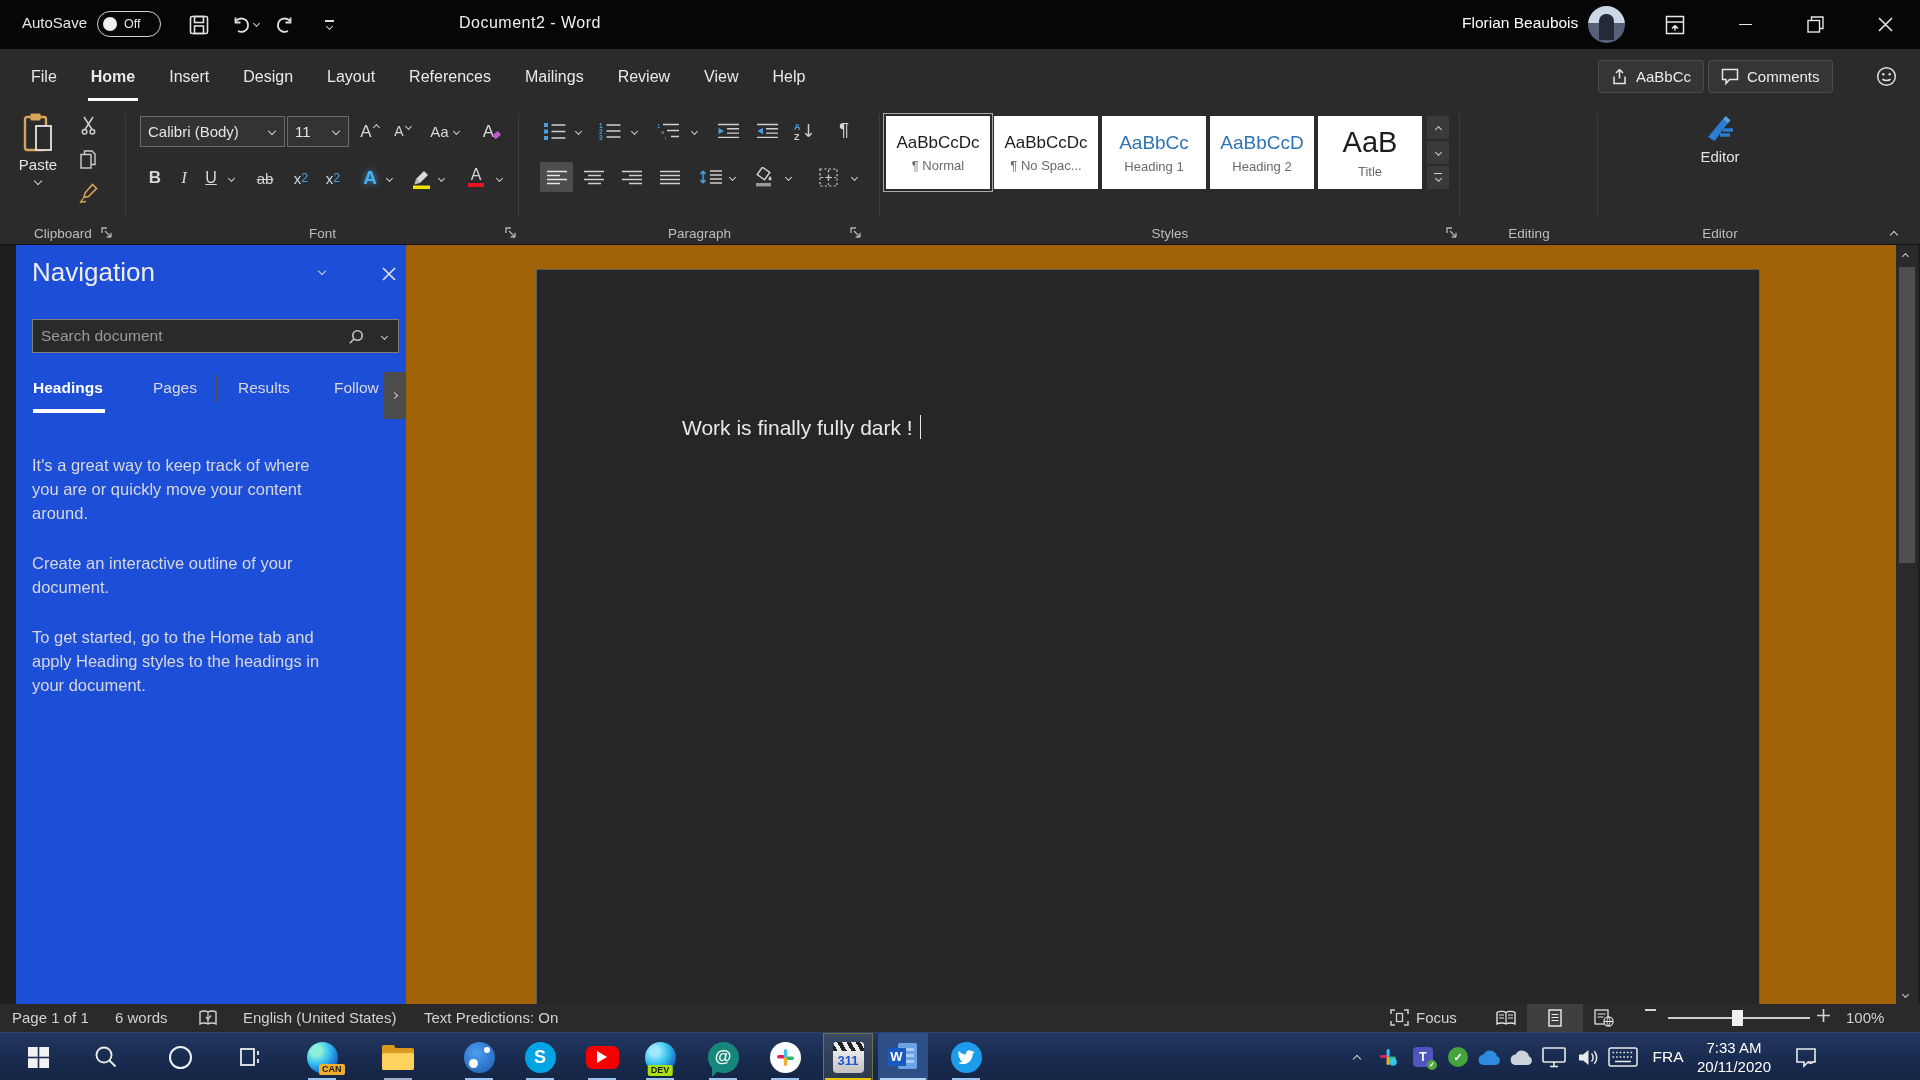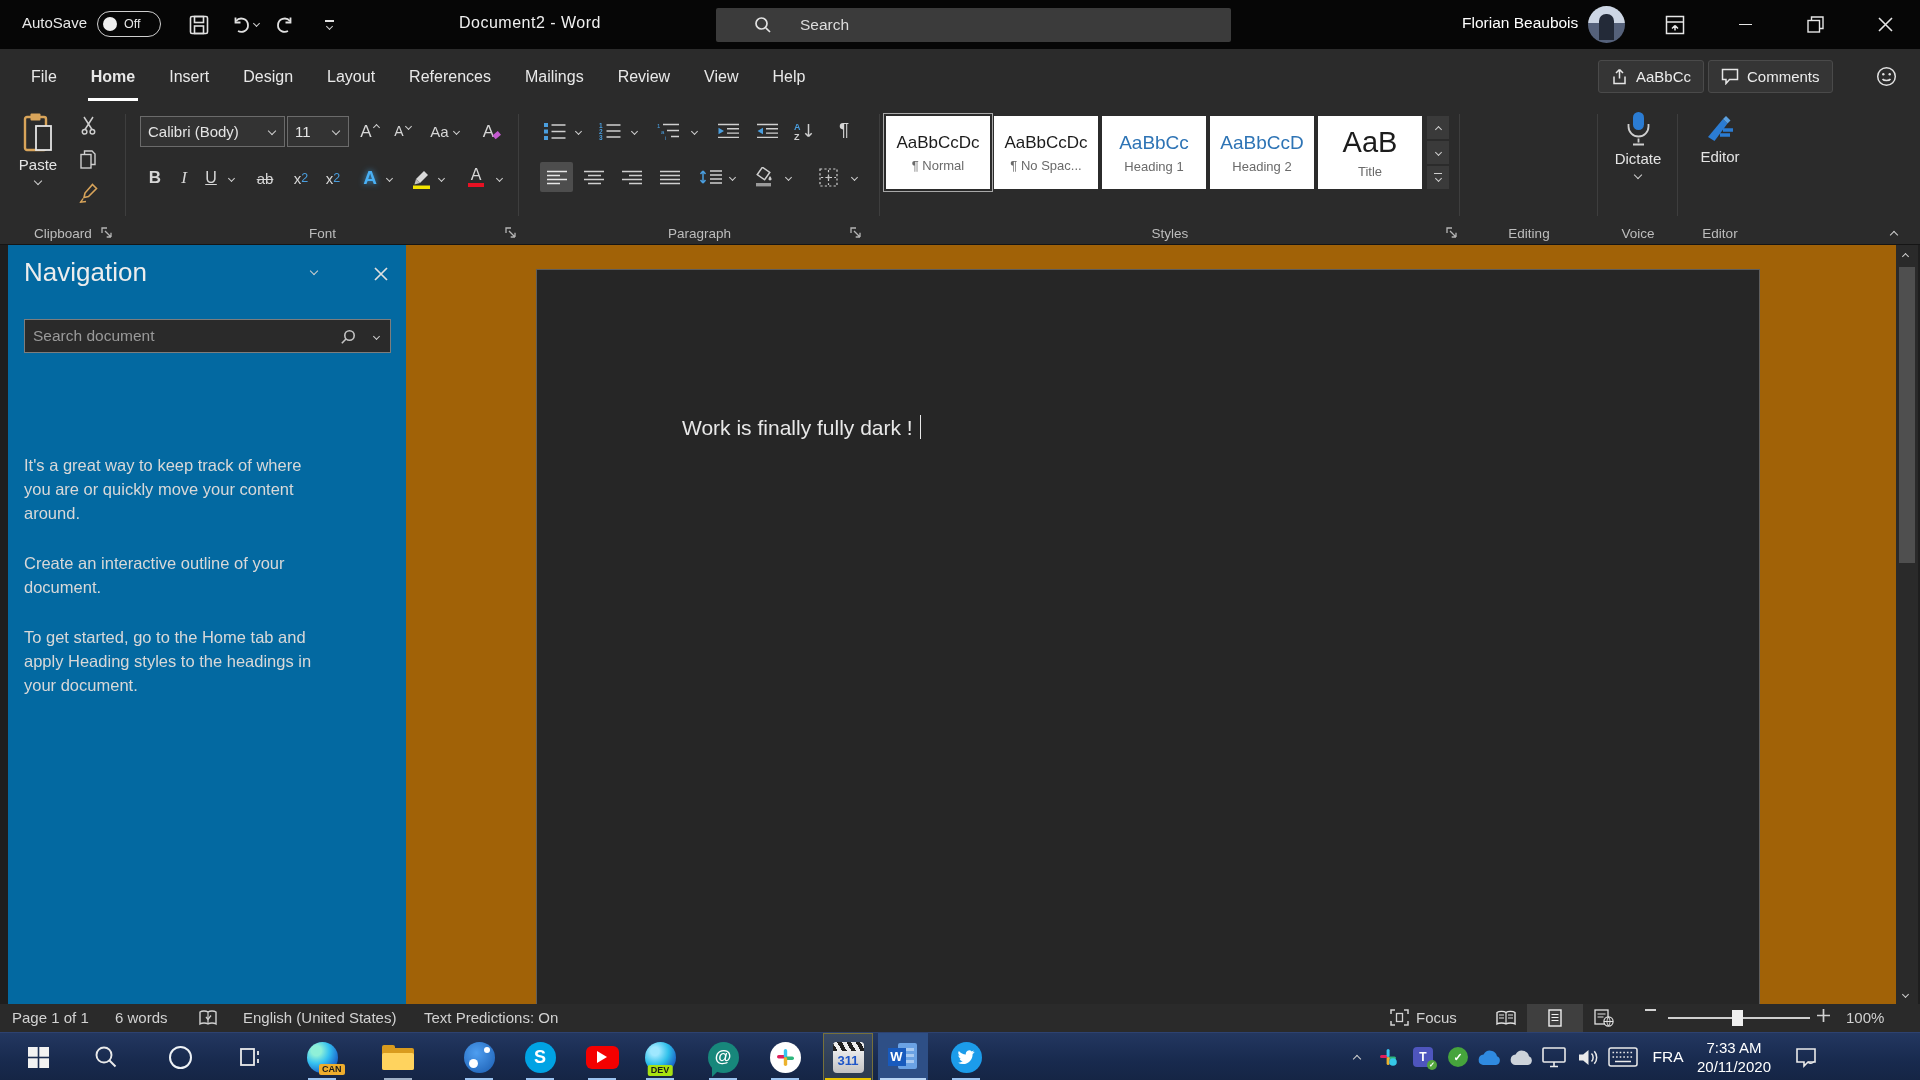--- a/index.html
+++ b/index.html
@@ -56,21 +56,21 @@
 .scard{position:absolute;top:12px;width:104px;height:73px;background:#fff;display:flex;flex-direction:column;align-items:center;justify-content:center;gap:5px;overflow:hidden}
 .scard .sprev{font-size:17px;color:#1c1c1c;white-space:nowrap}
 .scard .snm{font-size:13px;color:#6a6a6a;white-space:nowrap}
 .scard.hstyle .sprev{color:#2e74b5;font-size:19px}
 .scard.tstyle .sprev{font-size:29px;font-weight:500}
 .scard.selected{outline:1.5px solid #a8a8a8;outline-offset:2px}
 .garr{position:absolute;left:1427px;width:22px;height:23px;background:#3a3a3a;display:flex;align-items:center;justify-content:center}
 
 
 .workarea{position:absolute;left:0;top:245px;width:1920px;height:759px;background:#1e1e1e}
-.navpane{position:absolute;left:8px;top:0;width:405px;height:759px;background:#0369a1;border-right:1px solid #f97316}
+.navpane{position:absolute;left:16px;top:0;width:405px;height:759px;background:#1d4ed8;border-right:1px solid #f97316}
 .nav-title{position:absolute;left:16px;top:12px;font-size:26px;color:#ededed}
 .nav-close{position:absolute;left:360px;top:16px;width:26px;height:26px;display:flex;align-items:center;justify-content:center}
 .nav-caret{position:absolute;left:302px;top:22px}
 .nav-search{position:absolute;left:16px;top:74px;width:367px;height:34px;background:#2a2a2a;border:1px solid #7d7d7d}
 .nav-search input{width:100%;height:100%;background:transparent;border:none;outline:none;color:#d6d6d6;font-size:15.5px;padding:0 60px 0 8px;font-family:"Liberation Sans",sans-serif}
 .nav-search input::placeholder{color:#9a9a9a}
 .nav-tabs{position:absolute;left:0;top:128px;width:405px;height:48px;font-size:15.5px;color:#d9d9d9}
 .ntab{position:absolute;top:6px}
 .ntab.active{font-weight:bold;color:#fff}
 .ntab.active::after{content:"";position:absolute;left:0;right:-2px;top:30px;height:3.5px;background:#fff}
@@ -156,27 +156,20 @@
         </svg>
     </div>
     <div class="qat" style="left:316px">
       <div style="display:flex;flex-direction:column;align-items:center;gap:1px">
           <div style="width:9px;height:1.6px;background:#e0e0e0"></div>
           <i class="chev sm"></i>
         </div>
     </div>
     <span class="doc-title">Document2 - Word</span>
 
-    <div class="tb-search">
-      <svg width="18" height="18" viewBox="0 0 18 18">
-          <circle cx="7.5" cy="7.5" r="5.5" fill="none" stroke="#e3e3e3" stroke-width="1.7"></circle>
-          <path d="M11.8 11.8 L16 16" stroke="#e3e3e3" stroke-width="1.7"></path>
-        </svg>
-      <input type="text" placeholder="Search" style="">
-    </div>
 
     <span class="username">Florian Beaubois</span>
     <div class="avatar"></div>
     <div class="winbtn" style="left:1646px">
       <svg width="20" height="20">
           <rect x="1.5" y="1.5" width="17" height="17" fill="none" stroke="#e6e6e6" stroke-width="1.5"></rect>
           <path d="M1.5 7h17" stroke="#e6e6e6" stroke-width="1.5"></path>
           <path d="M10 15.5v-5M10 10.5l-3 3M10 10.5l3 3" fill="none" stroke="#e6e6e6" stroke-width="1.5"></path>
         </svg>
     </div>
@@ -471,33 +464,20 @@
         </svg>
       <div class="gsep" style="left:579px"></div>
     </div>
 
     <div class="group" style="left:1460px;width:138px">
 
       <span class="grp-label">Editing</span>
       <div class="gsep" style="left:137px"></div>
     </div>
 
-    <div class="group" style="left:1598px;width:80px">
-      <div class="bigbtn" style="left:8px;top:6px;width:64px">
-        <svg width="27" height="36">
-            <rect x="8" y="2" width="11" height="18" rx="5.5" fill="#2b7cd3"></rect>
-            <path d="M3.5 14v2.5a10 10 0 0 0 20 0V14" fill="none" stroke="#cfcfcf" stroke-width="1.8"></path>
-            <path d="M13.5 28.5v4M8 34.5h11" stroke="#cfcfcf" stroke-width="1.8"></path>
-          </svg>
-        <span>Dictate</span>
-        <i class="chev"></i>
-      </div>
-      <span class="grp-label">Voice</span>
-      <div class="gsep" style="left:79px"></div>
-    </div>
 
     <div class="group" style="left:1678px;width:84px">
       <div class="bigbtn" style="left:10px;top:8px;width:64px">
         <svg width="34" height="32">
             <path d="M5 25 L20 7l4.5 4.5L11.5 29z" fill="#2b7cd3"></path>
             <path d="M20 7l3-3 4.5 4.5-3 3z" fill="#5ba0e0"></path>
             <path d="M20 18h10M17 23h10" stroke="#2b7cd3" stroke-width="3.4"></path>
           </svg>
         <span>Editor</span>
       </div>
@@ -517,20 +497,32 @@
             <path d="M1 1l12 12M13 1L1 13" stroke="#e0e0e0" stroke-width="1.7"></path>
           </svg>
       </div>
       <div class="nav-search">
         <input type="text" placeholder="Search document" style="">
         <svg style="position:absolute;right:34px;top:9px" width="16" height="16">
             <circle cx="9.5" cy="6.5" r="4.7" fill="none" stroke="#c4c4c4" stroke-width="1.6"></circle>
             <path d="M6 10L1.8 14.2" stroke="#c4c4c4" stroke-width="1.6"></path>
           </svg>
         <i class="chev sm" style="position:absolute;right:10px;top:13px"></i>
+      </div>
+      <div class="nav-tabs">
+        <span class="ntab active" style="left:17px">Headings</span>
+        <div class="ntsep" style="left:115px"></div>
+        <span class="ntab" style="left:137px">Pages</span>
+        <div class="ntsep" style="left:200px"></div>
+        <span class="ntab" style="left:222px">Results</span>
+        <div class="ntsep" style="left:295px"></div>
+        <span class="ntab" style="left:318px">Follow</span>
+        <div class="ntab-scroll">
+            <i class="chev sm right"></i>
+          </div>
       </div>
       <div class="nav-body">
         <p>It's a great way to keep track of where you are or quickly move your content around.</p>
         <p>Create an interactive outline of your document.</p>
         <p>To get started, go to the Home tab and apply Heading styles to the headings in your document.</p>
       </div>
     </aside>
 
     <main class="canvas">
       <div class="page">

